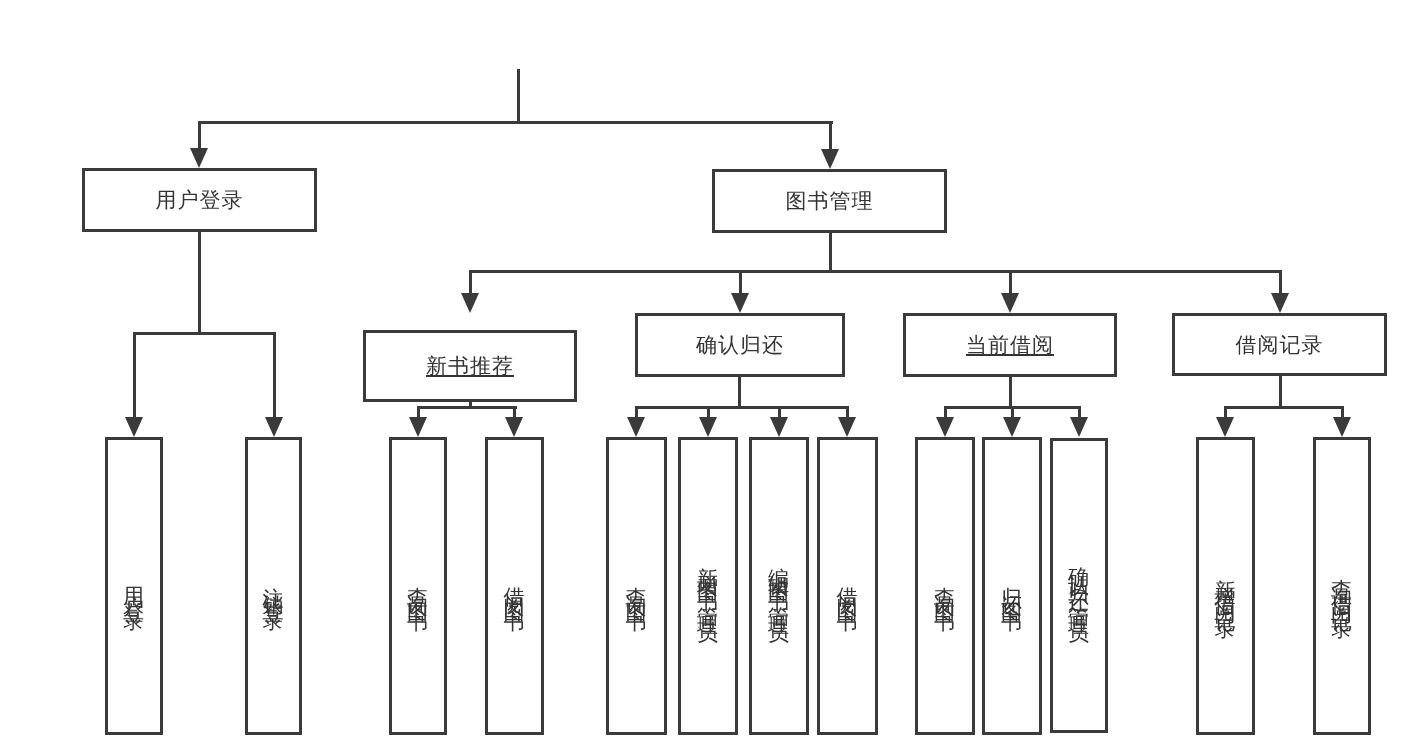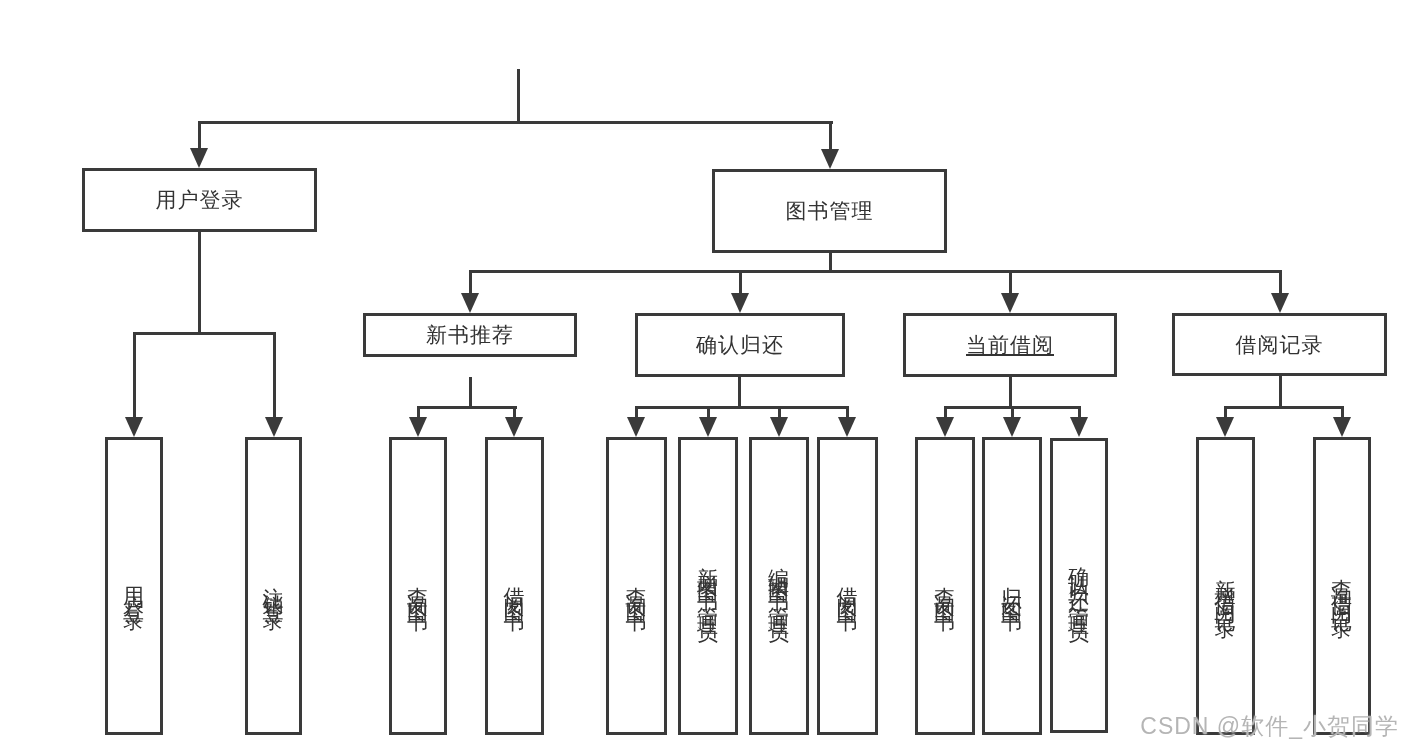--- a/index.html
+++ b/index.html
@@ -41,34 +41,33 @@
     color:var(--wm,#b5b5b5);
     letter-spacing:1px;
     z-index:3;
     text-shadow:0 0 2px #ffffff;
   }
 </style>
 </head>
 <body>
 
 <div id="canvas" style="--line: #3a3a3a; --text: #333333; --wm: #b5b5b5; background: rgb(255, 255, 255);">
-  <div class="watermark">CSDN @软件_小贺同学</div>
     <div class="box" style="left: 82px; top: 168px; width: 235px; height: 64px;">
       <span class="lbl">用户登录</span>
     </div>
-    <div class="box" style="left: 712px; top: 169px; width: 235px; height: 84px;">
+    <div class="box" style="left: 712px; top: 169px; width: 235px; height: 64px;">
       <span class="lbl">图书管理</span>
     </div>
     <div class="box v" style="left: 105px; top: 437px; width: 58px; height: 298px;">
       <span class="lbl">用户登录</span>
     </div>
     <div class="box v" style="left: 245px; top: 437px; width: 57px; height: 298px;">
       <span class="lbl">注销登录</span>
     </div>
-    <div class="box" style="left: 363px; top: 313px; width: 214px; height: 44px;">
+    <div class="box" style="left: 363px; top: 330px; width: 214px; height: 72px; text-decoration: underline;">
       <span class="lbl">新书推荐</span>
     </div>
     <div class="box" style="left: 635px; top: 313px; width: 210px; height: 64px;">
       <span class="lbl">确认归还</span>
     </div>
     <div class="box" style="left: 903px; top: 313px; width: 214px; height: 64px; text-decoration: underline;">
       <span class="lbl">当前借阅</span>
     </div>
     <div class="box" style="left: 1172px; top: 313px; width: 215px; height: 63px;">
       <span class="lbl">借阅记录</span>

